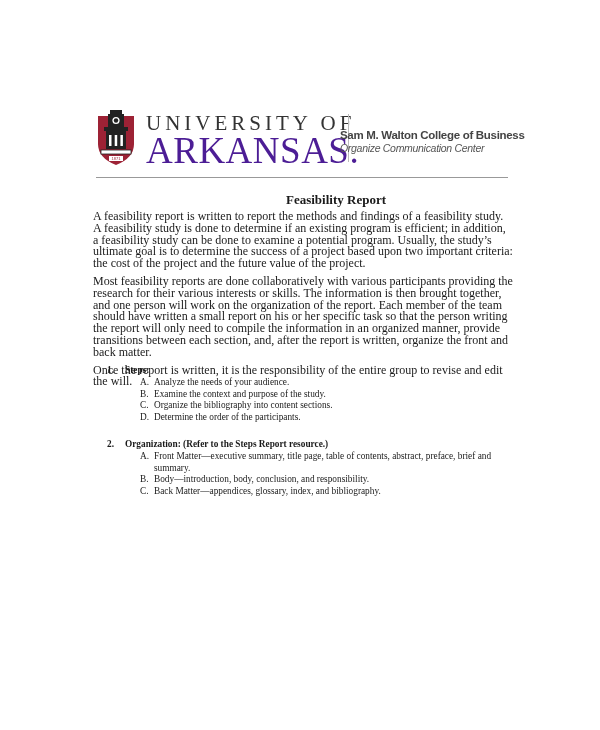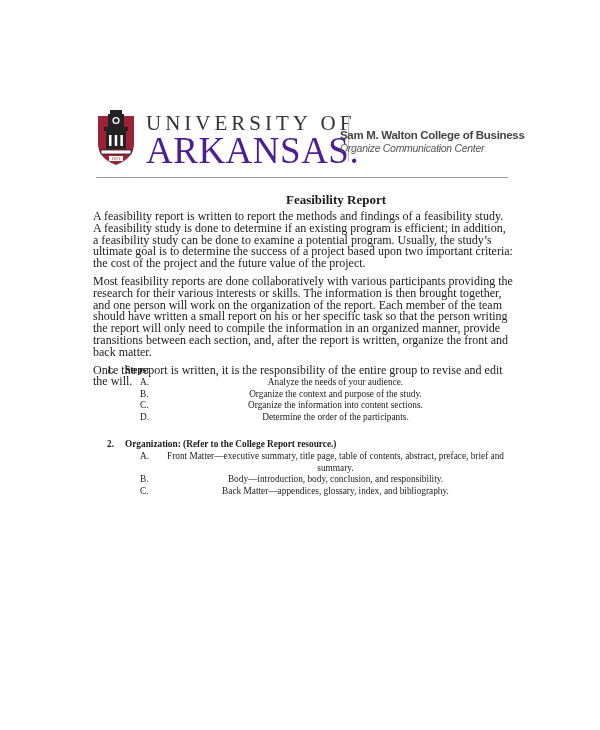--- a/index.html
+++ b/index.html
@@ -17,21 +17,21 @@
     .hrule { position: absolute; left: 96px; top: 177px; width: 412px; height: 1px; background: #999; }
     .title { position: absolute; left: 8px; width: 600px; top: 192px; text-align: center; font-weight: bold; font-size: 13px; padding-left: 28px; }
     .body { position: absolute; left: 93px; top: 211px; width: 420px; font-size: 12px; line-height: 11.8px; font-family: Liberation Serif, serif; }
     .body p { margin: 0 0 6px 0; }
     .list { position: absolute; left: 107px; top: 365px; width: 410px; font-size: 9.3px; line-height: 11.8px; }
     .section { margin-bottom: 15px; }
     .sec-head { font-weight: bold; display: flex; }
     .sec-num { width: 18px; }
     .sub { display: flex; padding-left: 33px; }
     .sub-letter { width: 14px; flex-shrink: 0; }
-    .sub-text { flex: 1; text-align: center; }
+    .sub-text { flex: 1; }
   </style>
 </head>
 <body>
 
 <div class="page">
 
   <div class="header">
     <svg class="shield" viewBox="0 0 40 56">
       <path d="M2 6 L38 6 L38 34 Q38 48 20 55 Q2 48 2 34 Z" fill="#9d2235"></path>
       <rect x="14" y="0" width="12" height="4" fill="#222"></rect>
@@ -73,36 +73,36 @@
       <div class="sec-head">
         <span class="sec-num">1.</span>
         <span>Steps:</span>
       </div>
       <div class="sub">
         <span class="sub-letter">A.</span>
         <span class="sub-text">Analyze the needs of your audience.</span>
       </div>
       <div class="sub">
         <span class="sub-letter">B.</span>
-        <span class="sub-text">Organize the context and purpose of the study.</span>
+        <span class="sub-text">Examine the context and purpose of the study.</span>
       </div>
       <div class="sub">
         <span class="sub-letter">C.</span>
-        <span class="sub-text">Organize the information into content sections.</span>
+        <span class="sub-text">Organize the bibliography into content sections.</span>
       </div>
       <div class="sub">
         <span class="sub-letter">D.</span>
         <span class="sub-text">Determine the order of the participants.</span>
       </div>
     </div>
 
     <div class="section">
       <div class="sec-head">
         <span class="sec-num">2.</span>
-        <span>Organization: (Refer to the College Report resource.)</span>
+        <span>Organization: (Refer to the Steps Report resource.)</span>
       </div>
       <div class="sub">
         <span class="sub-letter">A.</span>
         <span class="sub-text">Front Matter—executive summary, title page, table of contents, abstract, preface, brief and summary.</span>
       </div>
       <div class="sub">
         <span class="sub-letter">B.</span>
         <span class="sub-text">Body—introduction, body, conclusion, and responsibility.</span>
       </div>
       <div class="sub">

